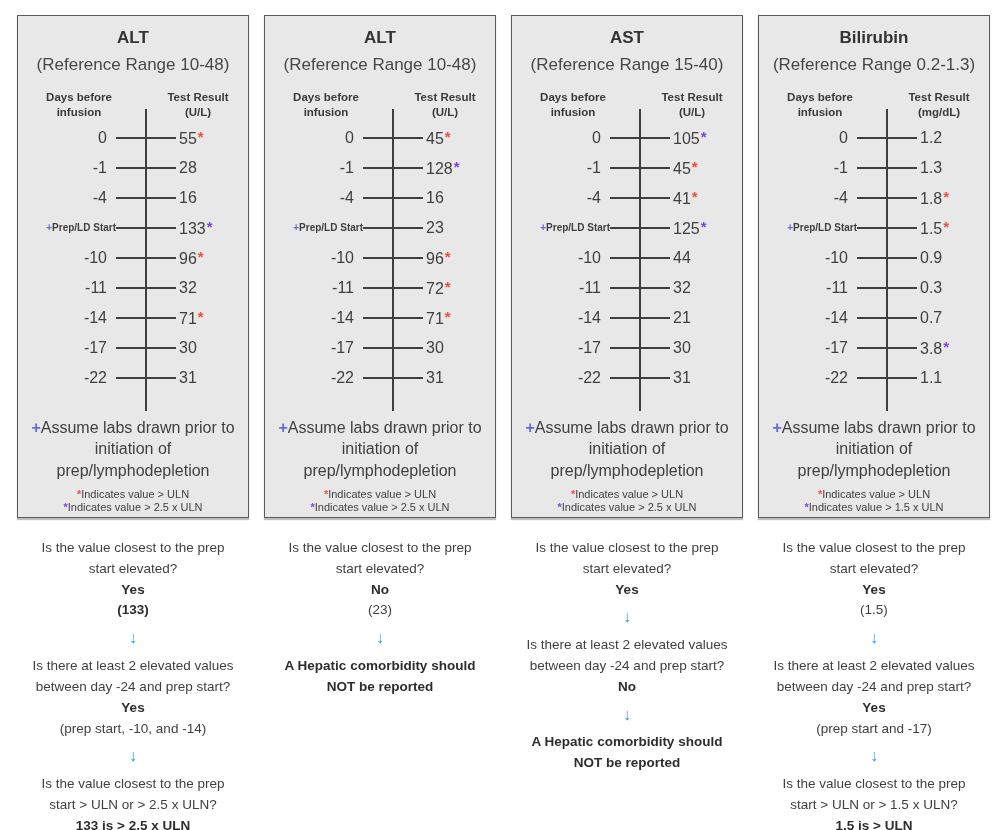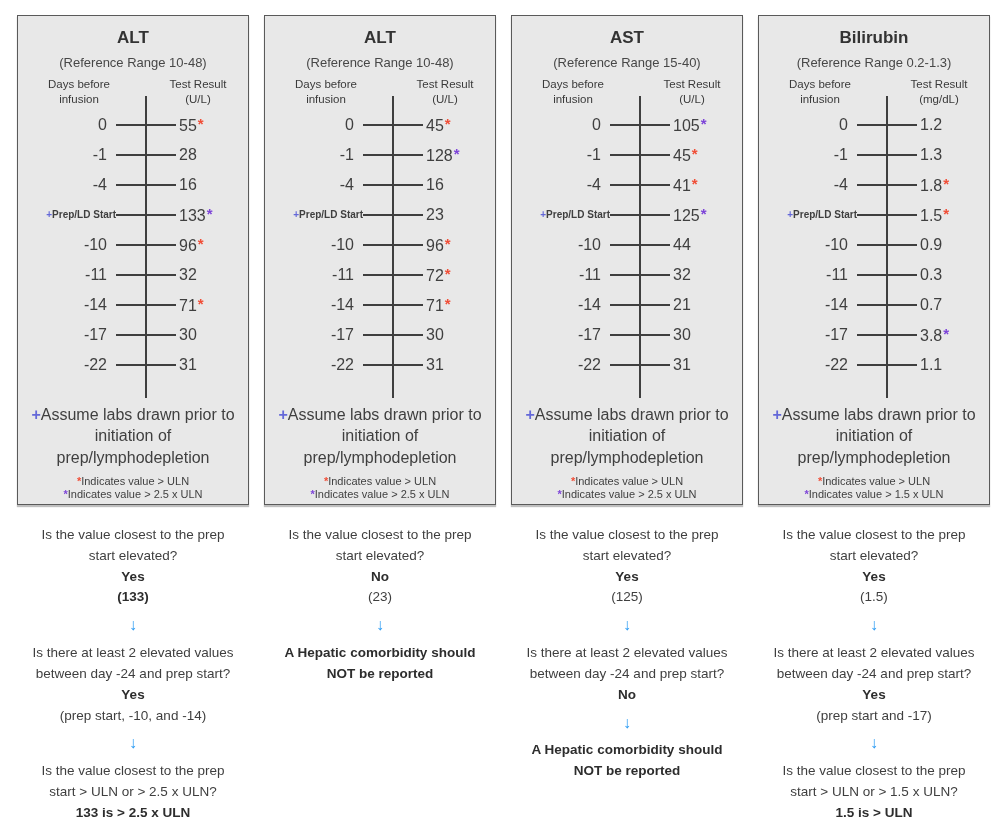--- a/index.html
+++ b/index.html
@@ -5,22 +5,22 @@
   :root{
     --panel-background:#e8e8e8; --panel-border:#5a5a5a; --text:#3f3f3f;
     --red-flag:#f04e37; --purple-flag:#7d44d8; --plus-marker:#6468d8; --arrow:#2d9cf4;
   }
   *{box-sizing:border-box;}
   body{width:1000px;margin:0;background:#ffffff;font-family:"Liberation Sans",sans-serif;color:var(--text);}
   .columns{display:grid;grid-template-columns:repeat(4,232px);column-gap:15px;padding:15px 8px 18px 17px;}
   .panel{background:var(--panel-background);border:1px solid var(--panel-border);
          box-shadow:0 2px 1px rgba(0,0,0,.25);padding:8px 8px 3px;}
   .panel-title{font-size:17px;font-weight:700;text-align:center;margin:4px 0 7px;color:#333;}
-  .ref-range{font-size:13px;text-align:center;margin:0 0 7px;color:#474747;}
-  .headers{display:flex;justify-content:space-between;font-size:11.5px;font-weight:400;
+  .ref-range{font-size:17px;text-align:center;margin:0 0 15px;color:#474747;}
+  .headers{display:flex;justify-content:space-between;font-size:11.5px;font-weight:700;
            line-height:1.3;color:#3a3a3a;text-align:center;}
   .hdr-left{width:106px;}
   .hdr-right{width:84px;}
   .timeline{position:relative;margin-top:3px;}
   .vline{position:absolute;left:119px;top:-14px;bottom:-18px;width:2px;background:#3f3f3f;}
   .trow{display:flex;align-items:center;height:30px;}
   .day{width:90px;text-align:right;padding-right:9px;font-size:16px;white-space:nowrap;}
   .day.prep{font-size:10px;font-weight:700;padding-right:0;}
   .tick{flex:1;height:2px;background:#3f3f3f;}
   .value{width:64px;padding-left:3px;font-size:16px;white-space:nowrap;}
@@ -269,21 +269,20 @@
       <div class="footnotes">
         <p class="fn-assume"><span class="plus">+</span><span>Assume labs drawn prior to initiation of prep/lymphodepletion</span></p>
         <p class="fn"><span class="star red">*</span><span>Indicates value &gt; ULN</span></p>
         <p class="fn"><span class="star purple">*</span><span>Indicates value &gt; 2.5 x ULN</span></p>
       </div>
     </div>
     <div class="flow">
           <div class="step">
             <div class="line">Is the value closest to the prep start elevated?</div>
             <div class="line bold">Yes</div>
-            <div class="line">(125)</div>
           </div>
           <div class="arrow">↓</div>
           <div class="step">
             <div class="line">Is there at least 2 elevated values between day -24 and prep start?</div>
             <div class="line bold">No</div>
           </div>
           <div class="arrow">↓</div>
           <div class="step">
             <div class="line bold">A Hepatic comorbidity should NOT be reported</div>
           </div>

